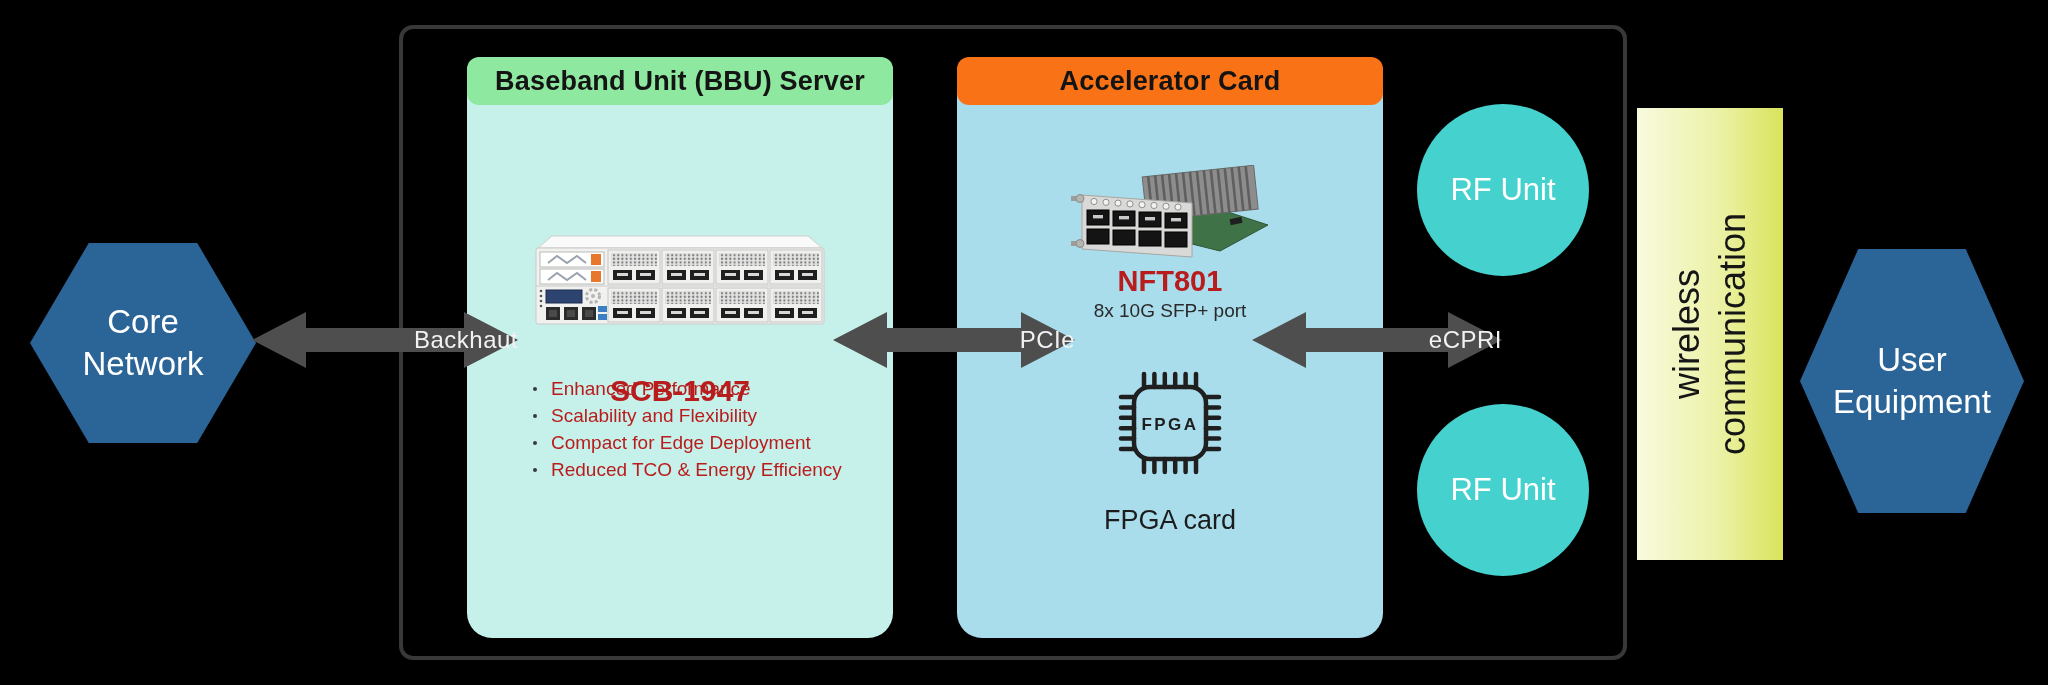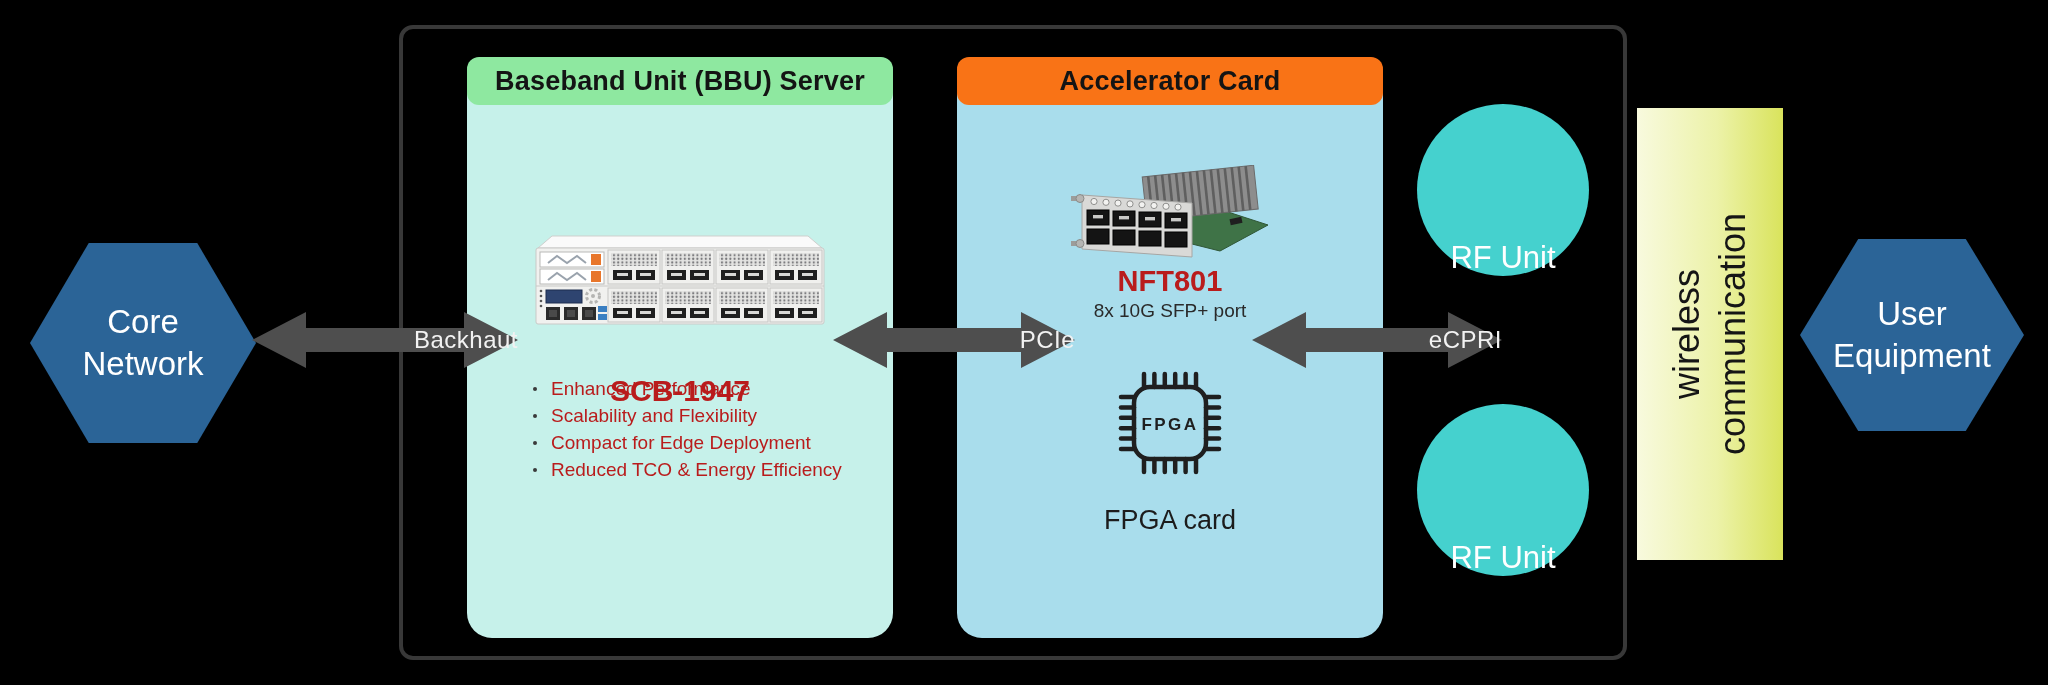--- a/index.html
+++ b/index.html
@@ -35,26 +35,26 @@
   .feature-list li::before{
     content:"";position:absolute;left:8px;top:12px;width:4px;height:4px;border-radius:50%;background:#3a3a3a;
   }
   
   .hex{
     position:absolute;background:#2b6497;display:flex;align-items:center;justify-content:center;
     clip-path:polygon(0 50%,26% 0,74% 0,100% 50%,74% 100%,26% 100%);
     color:#fff;font-size:33px;line-height:42px;text-align:center;z-index:2;font-weight:500;
   }
   .hex-core{left:30px;top:243px;width:226px;height:200px;}
-  .hex-ue{left:1800px;top:239px;width:224px;height:192px;}
+  .hex-ue{left:1800px;top:249px;width:224px;height:264px;}
   .hex .hex-label{width:180px;}
   
   .rf-circle{
     position:absolute;left:1417px;width:172px;height:172px;border-radius:50%;background:#45d1ce;
-    display:flex;align-items:flex-end;justify-content:center;color:#fff;font-size:31px;font-weight:500;z-index:2;
+    display:flex;align-items:center;justify-content:center;color:#fff;font-size:31px;font-weight:500;z-index:2;
   }
   .rf-top{top:104px;}
   .rf-bottom{top:404px;}
   
   .arrow{position:absolute;top:300px;height:80px;display:flex;align-items:center;justify-content:flex-end;z-index:5;}
   .arrow svg{position:absolute;left:0;top:0;}
   .arrow .arrow-label{
     position:relative;z-index:6;color:#f2f2f2;font-size:24px;font-weight:500;letter-spacing:.5px;white-space:nowrap;
   }
   .arrow-backhaul{left:252px;width:266px;}

